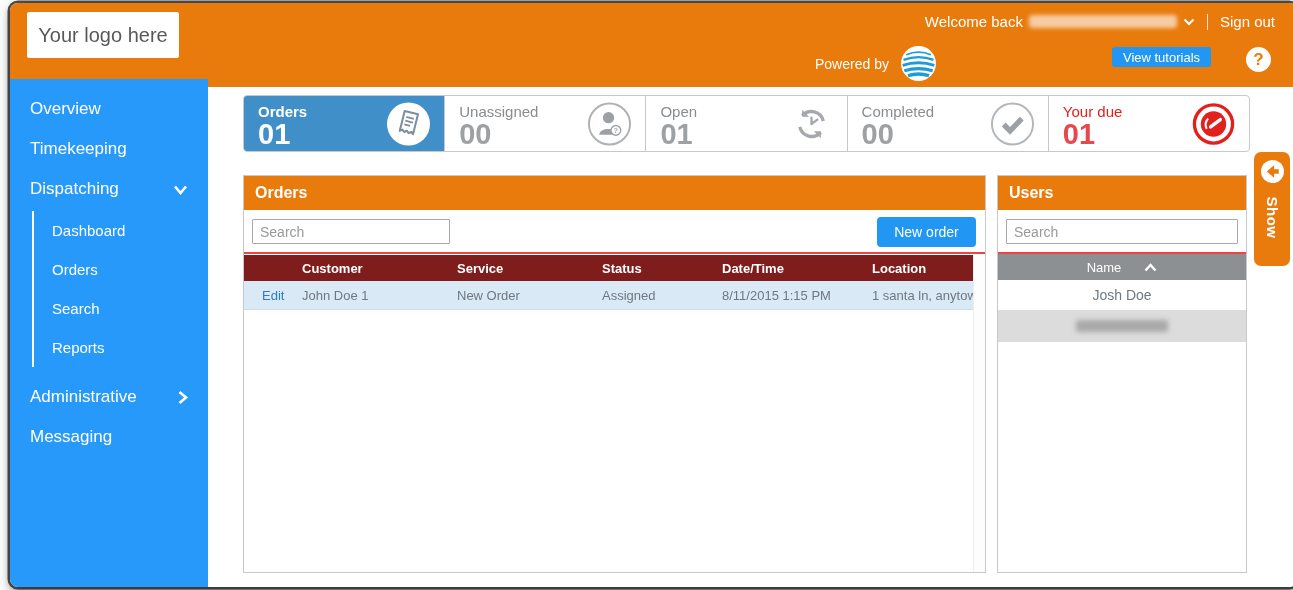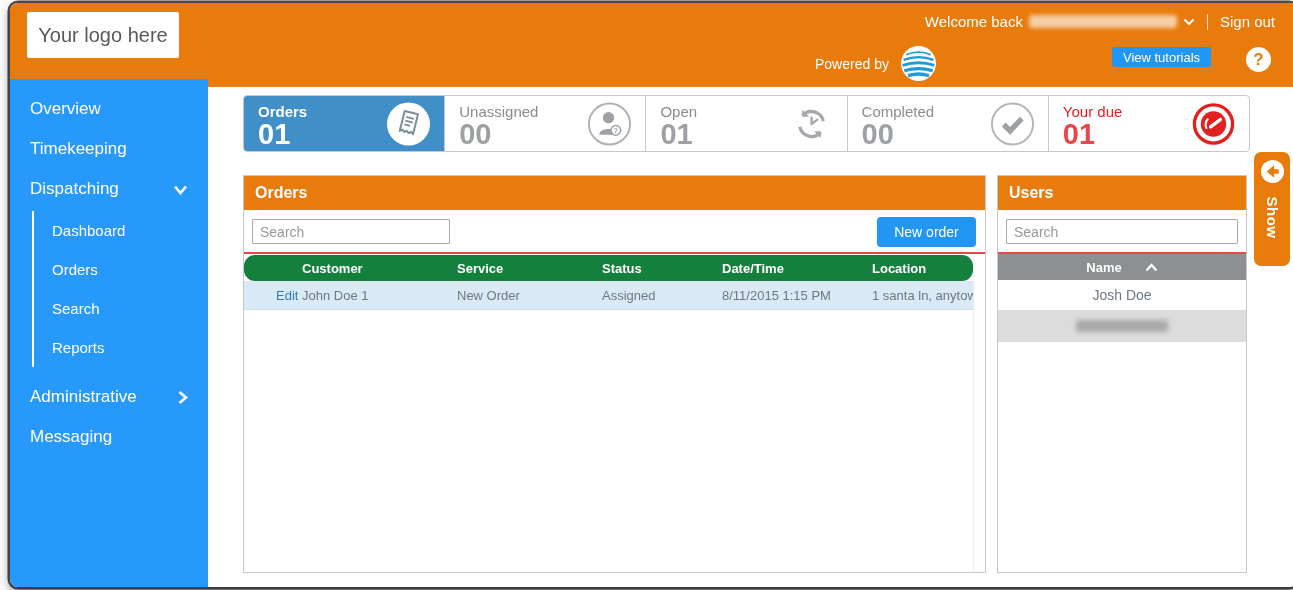--- a/index.html
+++ b/index.html
@@ -71,28 +71,28 @@
   }
   .search-input::placeholder { color:#999; }
   .users-panel .search-input { width:232px; }
   .btn-new-order {
     position:absolute; right:9px; top:7px; width:99px; height:30px; background:#2196F3; border:none; border-radius:4px;
     color:#fff; font-size:14px; font-family:inherit; cursor:pointer;
   }
   
   .table-wrap { position:absolute; left:0; right:12px; top:79px; bottom:0; }
   .scroll-track { position:absolute; right:0; top:79px; bottom:0; width:12px; background:#fdfdfd; border-left:1px solid #eee; }
-  .thead { display:flex; height:26px; background:#15803d; color:#fff; font-size:13px; font-weight:bold; align-items:center;border-radius:11px; }
+  .thead { display:flex; height:26px; background:#7f1d1d; color:#fff; font-size:13px; font-weight:bold; align-items:center; }
   .trow  { display:flex; height:29px; background:#DAE9F6; color:#6E7882; font-size:13px; align-items:center; border-bottom:1px solid #cfdce9; cursor:pointer; }
-  .col-edit { width:58px; padding-left:32px; }
+  .col-edit { width:58px; padding-left:18px; }
   .col-customer { width:155px; } .col-service { width:145px; } .col-status { width:120px; } .col-datetime { width:150px; }
   .col-location { flex:1; overflow:hidden; white-space:nowrap; }
   .edit-link { color:#2E7BBF; cursor:pointer; }
   
-  .users-head { height:26px; background:#8D9093; color:#fff; font-size:13px; font-weight:bold; display:flex; align-items:center; justify-content:center; gap:23px; cursor:pointer; }
+  .users-head { height:26px; background:#8D9093; color:#fff; font-size:13px; font-weight:normal; display:flex; align-items:center; justify-content:center; gap:23px; cursor:pointer; }
   .user-row { height:31px; display:flex; align-items:center; justify-content:center; font-size:14px; color:#6E7882; border-bottom:1px solid #ddd; cursor:pointer; }
   .user-row.redacted { background:#DCDCDC; }
   .redact-chip { width:92px; height:12px; background:#A9A9A9; border-radius:2px; filter:blur(2.5px); }
   
   .show-tab {
     position:absolute; right:7px; top:149px; width:36px; height:114px; background:#E87B0C; border-radius:7px;
     z-index:5; cursor:pointer; display:flex; flex-direction:column; align-items:center; padding-top:8px;
   }
   .show-label { margin-top:26px; color:#fff; font-size:15px; font-weight:bold; transform:rotate(90deg); letter-spacing:.5px; }
 </style>

